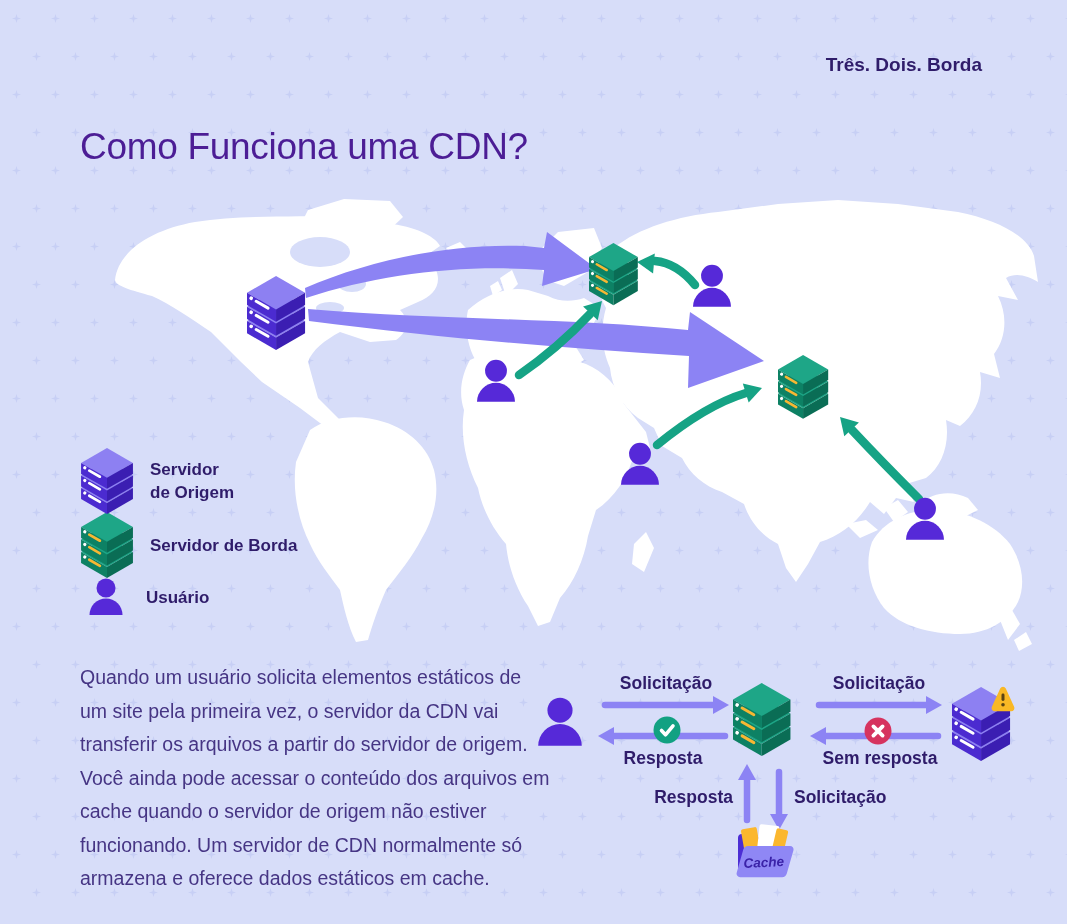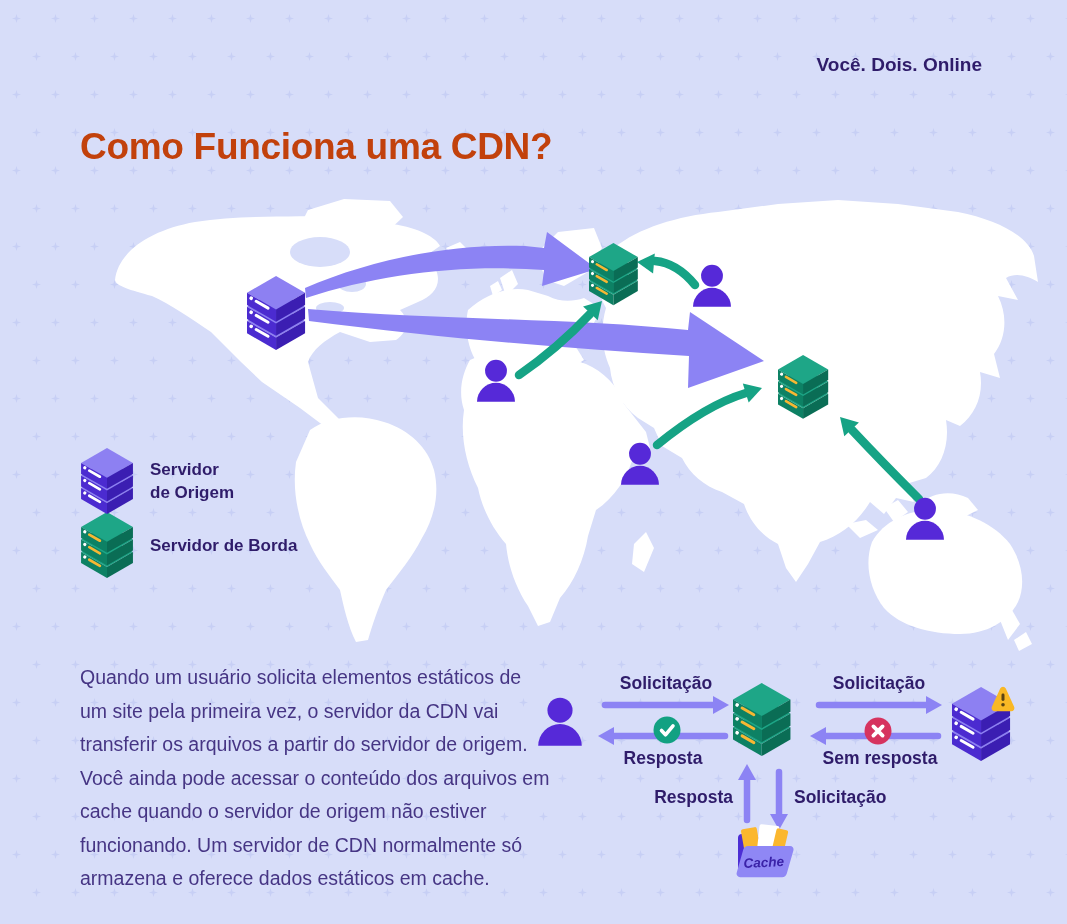--- a/index.html
+++ b/index.html
@@ -14,21 +14,21 @@
   .sp{position:absolute;width:9px;height:9px;background:#C7CFF5;
       clip-path:polygon(50% 0%,61% 39%,100% 50%,61% 61%,50% 100%,39% 61%,0% 50%,39% 39%);}
   .layer{position:absolute;z-index:1;}
 
   
   .header{top:44px;left:75px;display:flex;align-items:center;gap:13px;}
   .brand{font-size:20px;font-weight:700;letter-spacing:3px;color:#2F1C6A;}
   .tagline{top:54px;right:85px;font-size:19px;font-weight:700;color:#2F1C6A;}
 
   
-  .title{top:126px;left:80px;font-size:37px;font-weight:700;letter-spacing:-0.3px;color:#c2410c;}
+  .title{top:126px;left:80px;font-size:37px;font-weight:400;letter-spacing:-0.3px;color:#4c1d95;}
 
   
   .map-svg{top:190px;left:0;}
   .flow-svg{top:660px;left:520px;}
 
   
   .legend-row{position:absolute;z-index:2;left:80px;display:flex;align-items:center;gap:16px;}
   .legend-label{font-size:17px;font-weight:700;color:#2F1C6A;line-height:23px;}
 
   
@@ -698,21 +698,21 @@
       <i class="sp" style="left: 773px; top: 888px;"></i>
       <i class="sp" style="left: 812px; top: 888px;"></i>
       <i class="sp" style="left: 851px; top: 888px;"></i>
       <i class="sp" style="left: 890px; top: 888px;"></i>
       <i class="sp" style="left: 929px; top: 888px;"></i>
       <i class="sp" style="left: 968px; top: 888px;"></i>
       <i class="sp" style="left: 1007px; top: 888px;"></i>
       <i class="sp" style="left: 1046px; top: 888px;"></i>
     </div>
 
-  <div class="layer tagline">Você. Dois. Online</div>
+  <div class="layer tagline">Três. Dois. Borda</div>
 
   <h1 class="layer title" style="margin:0">Como Funciona uma CDN?</h1>
 
   <svg class="layer map-svg" width="1067" height="465" viewBox="0 0 1067 465">
     <defs>
       <g id="srv-slab-p">
         <polygon points="33,0 66,19 33,38 0,19" fill="#8D80F2"></polygon>
         <polygon points="0,19 33,38 33,52 0,33" fill="#4B2BD0"></polygon>
         <polygon points="33,38 66,19 66,33 33,52" fill="#3B1EB2"></polygon>
         <g transform="translate(4,22.5) rotate(30)">
@@ -812,20 +812,26 @@
   </div>
   <div class="legend-row" style="top:448px">
     <svg width="54" height="66" viewBox="0 0 66 84">
         <use href="#srv-p"></use>
       </svg>
     <div class="legend-label">
       <div>Servidor</div>
       <div>de Origem</div>
     </div>
   </div>
+  <div class="legend-row" style="top:576px;left:86px">
+    <svg width="40" height="42" viewBox="-20 -27 40 42">
+        <use href="#usr"></use>
+      </svg>
+    <div class="legend-label" style="margin-left:4px">Usuário</div>
+  </div>
 
   <p class="layer body-text" style="margin:0">Quando um usuário solicita elementos estáticos de um site pela primeira vez, o servidor da CDN vai transferir os arquivos a partir do servidor de origem. Você ainda pode acessar o conteúdo dos arquivos em cache quando o servidor de origem não estiver funcionando. Um servidor de CDN normalmente só armazena e oferece dados estáticos em cache.</p>
 
   <svg class="flow-svg layer" width="547" height="264" viewBox="0 0 547 264">
     <defs>
       <path id="ah-p" d="M-16,-9 L0,0 L-16,9 Z" fill="#8C83F4"></path>
     </defs>
 
     <g stroke="#8C83F4" stroke-width="6.5" stroke-linecap="round">
       <line x1="85" y1="45" x2="194" y2="45"></line>

